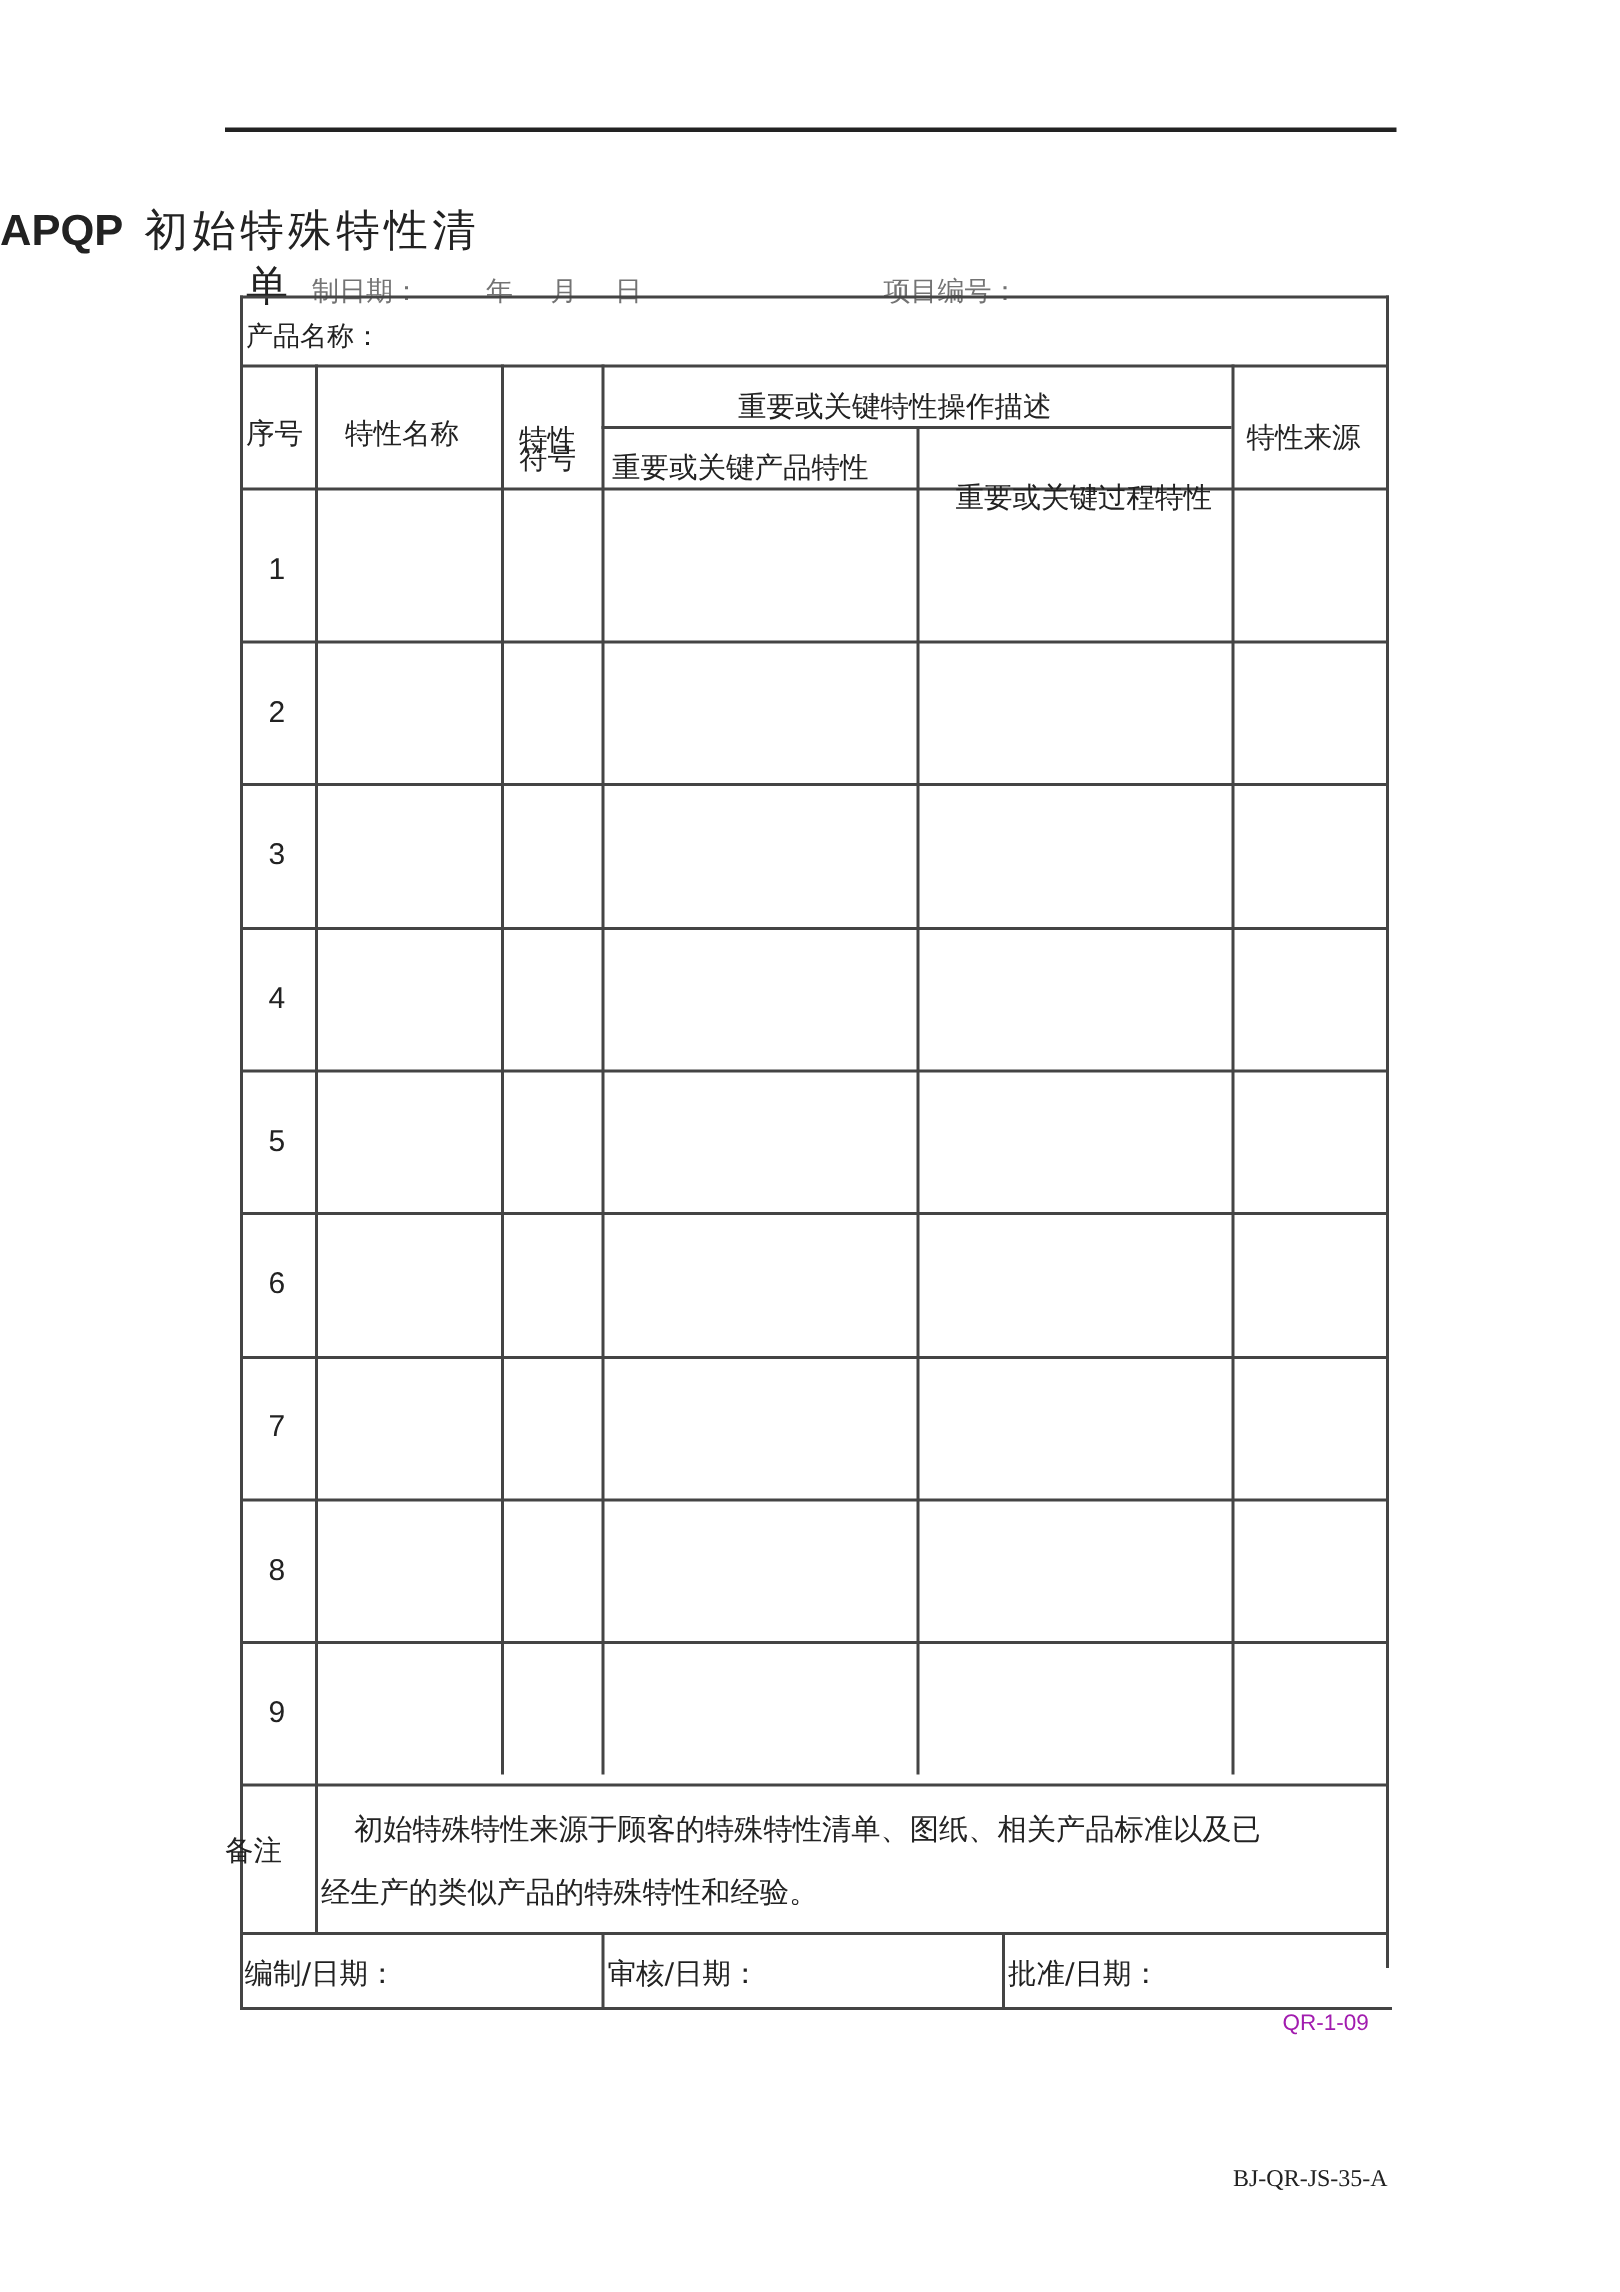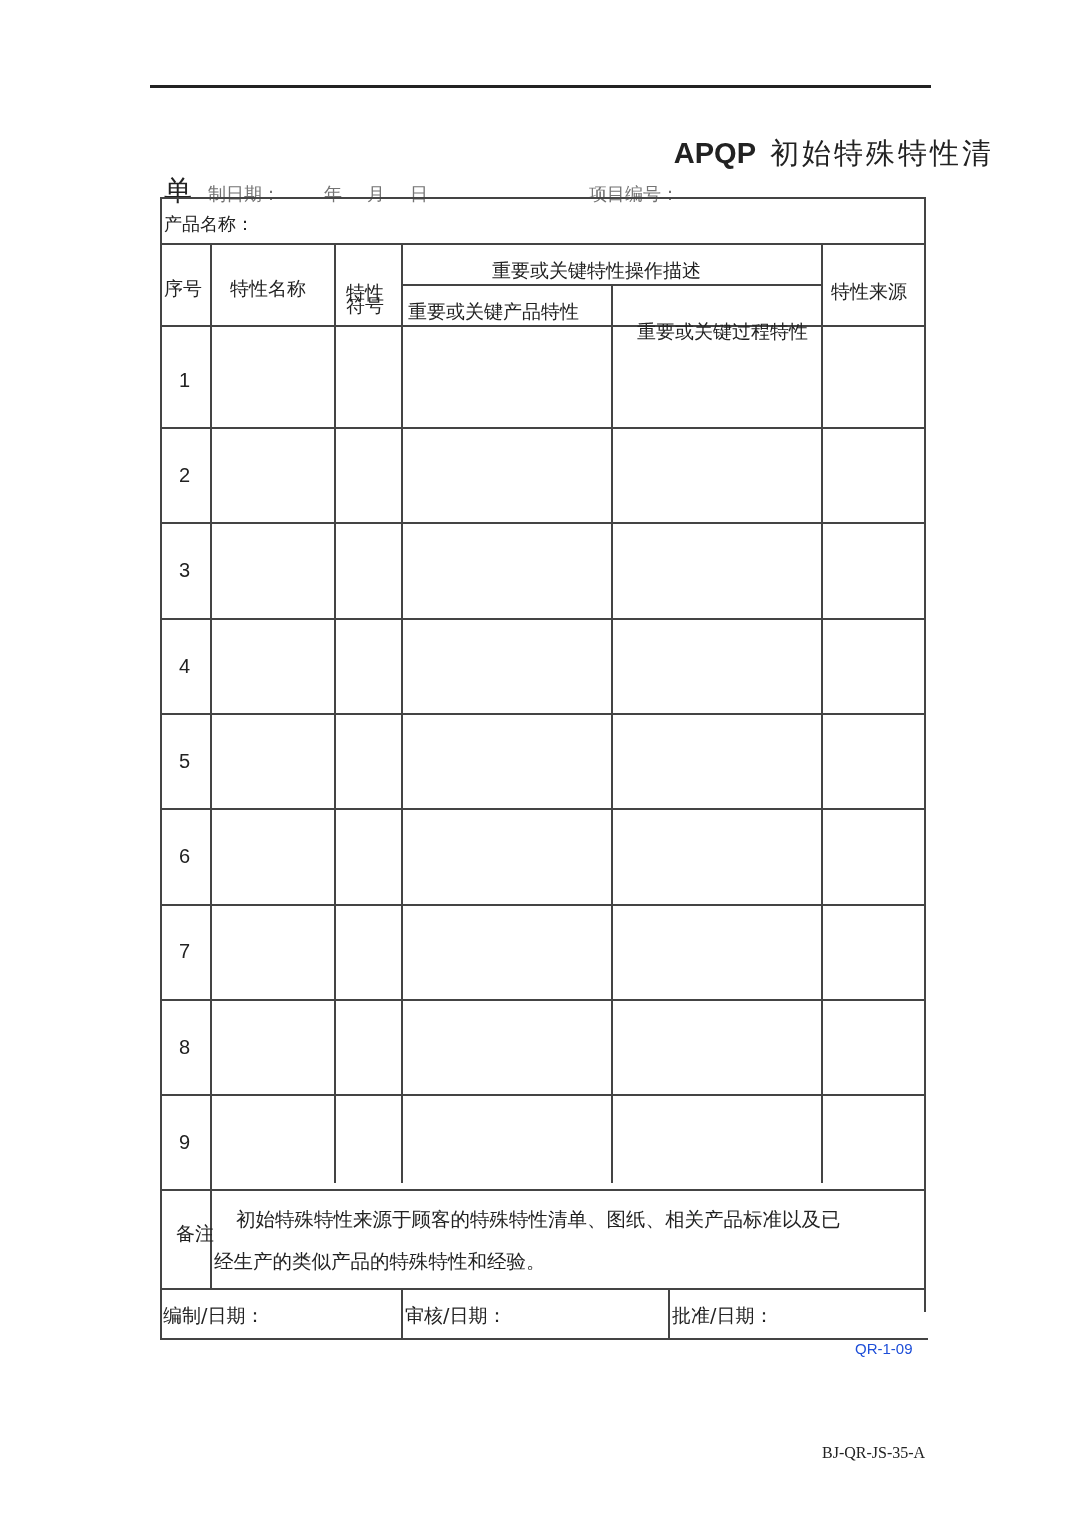--- a/index.html
+++ b/index.html
@@ -1,40 +1,40 @@
 <!DOCTYPE html>
 <html><head>
 <meta charset="utf-8">
 <style>
   * { box-sizing: border-box; margin: 0; padding: 0; }
   html, body { width: 1080px; height: 1528px; background: #ffffff; overflow: hidden; }
   body { position: relative; font-family: "DejaVu Sans", "Liberation Sans", sans-serif; color: #1a1a1a; }
 
   .top-rule { position: absolute; left: 150px; top: 85px; width: 781px; height: 3px; background: #222; }
 
-  .title { position: absolute; left: 0; width: 994px; top: 134px; text-align: right; font-size: 29px; letter-spacing: 3px; color: #222; }
+  .title { position: absolute; left: 0; width: 994px; top: 134px; text-align: left; font-size: 29px; letter-spacing: 3px; color: #222; }
   .title .latin { font-family: "Liberation Sans", sans-serif; font-weight: bold; letter-spacing: 0; margin-right: 14px; }
   .title .cn { font-family: "DejaVu Serif", serif; }
 
   .title-wrap { position: absolute; left: 164px; top: 172px; font-size: 28px; font-family: "DejaVu Serif", serif; color: #222; }
 
   .meta-line { position: absolute; top: 182px; font-size: 18px; color: #737373; font-family: "DejaVu Sans", sans-serif; }
   .meta-date-label { left: 208px; }
   .meta-y { left: 324px; }
   .meta-m { left: 367px; }
   .meta-d { left: 410px; }
   .meta-proj { left: 589px; }
 
   .line { position: absolute; background: #444; }
   .h { height: 1.5px; }
   .v { width: 1.5px; }
 
   .txt { position: absolute; font-size: 19px; color: #222; white-space: nowrap; }
   .num { position: absolute; font-size: 20px; font-family: "Liberation Sans", sans-serif; color: #222; }
-  .footer-code { position: absolute; font-family: "Liberation Sans", sans-serif; font-size: 15px; color: #1d4ed8; }
+  .footer-code { position: absolute; font-family: "Liberation Sans", sans-serif; font-size: 15px; color: #a21caf; }
   .doc-code { position: absolute; font-family: "Liberation Serif", serif; font-size: 16px; color: #222; }
 </style>
 </head>
 <body>
 
 <div class="top-rule"></div>
 
 <div class="title">
   <span class="latin">APQP</span><span class="cn">初始特殊特性清</span>
 </div>
@@ -92,21 +92,21 @@
 <span class="num" style="left:179px; top:369px;">1</span>
 <span class="num" style="left:179px; top:464px;">2</span>
 <span class="num" style="left:179px; top:559px;">3</span>
 <span class="num" style="left:179px; top:655px;">4</span>
 <span class="num" style="left:179px; top:750px;">5</span>
 <span class="num" style="left:179px; top:845px;">6</span>
 <span class="num" style="left:179px; top:940px;">7</span>
 <span class="num" style="left:179px; top:1036px;">8</span>
 <span class="num" style="left:179px; top:1131px;">9</span>
 
-<span class="txt" style="left:176px; top:1221px;font-family:Liberation Serif, serif;">备注</span>
+<span class="txt" style="left:150px; top:1221px;font-family:Liberation Serif, serif;">备注</span>
 <span class="txt" style="left:236px; top:1206px; font-size:19.5px;">初始特殊特性来源于顾客的特殊特性清单、图纸、相关产品标准以及已</span>
 <span class="txt" style="left:214px; top:1248px; font-size:19.5px;">经生产的类似产品的特殊特性和经验。</span>
 
 <span class="txt" style="left:163px; top:1303px;">编制/日期：</span>
 <span class="txt" style="left:405px; top:1303px;">审核/日期：</span>
 <span class="txt" style="left:672px; top:1303px;">批准/日期：</span>
 
 <span class="footer-code" style="left:855px; top:1340px;">QR-1-09</span>
 <span class="doc-code" style="left:822px; top:1444px;">BJ-QR-JS-35-A</span>
 

